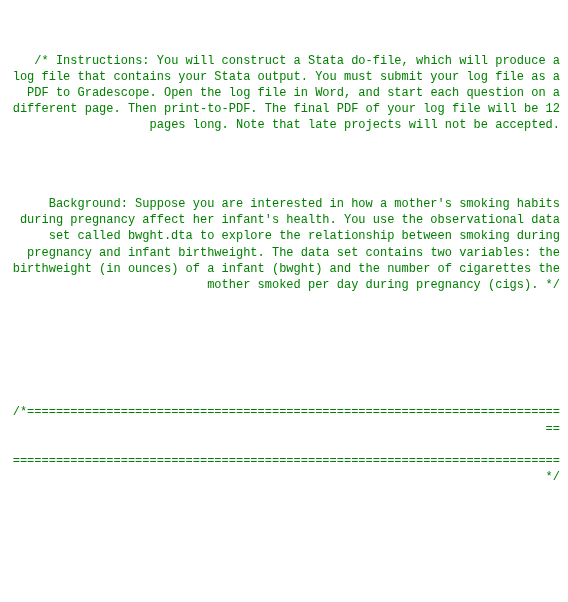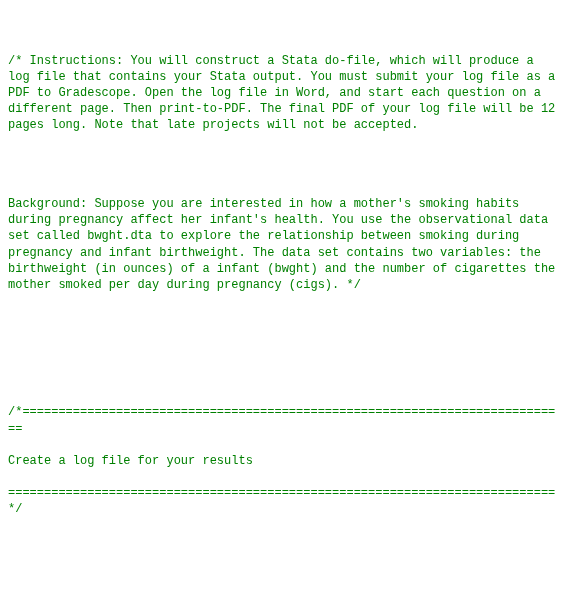--- a/index.html
+++ b/index.html
@@ -12,20 +12,21 @@
       background: #ffffff;
       width: 568px;
       box-sizing: border-box;
       word-wrap: break-word;
     }
     .code-block {
       white-space: pre-wrap;
     }
     .section {
       margin-bottom: 14px;
+      text-align: right;
     }
     .divider {
       word-break: break-all;
     }
   </style>
 </head>
 <body>
 
 <div class="code-block">
 
@@ -34,21 +35,20 @@
 </div>
 
 <div class="section">
 <span>Background: Suppose you are interested in how a mother's smoking habits during pregnancy affect her infant's health. You use the observational data set called bwght.dta to explore the relationship between smoking during pregnancy and infant birthweight. The data set contains two variables: the birthweight (in ounces) of a infant (bwght) and the number of cigarettes the mother smoked per day during pregnancy (cigs). */</span>
 </div>
 
 <br>
 
 <div class="section">
 <div class="divider">/*============================================================================</div>
-<div>Create a log file for your results</div>
 <div class="divider">============================================================================*/</div>
 </div>
 
 <br>
 
 
 
 <br>
 
 

